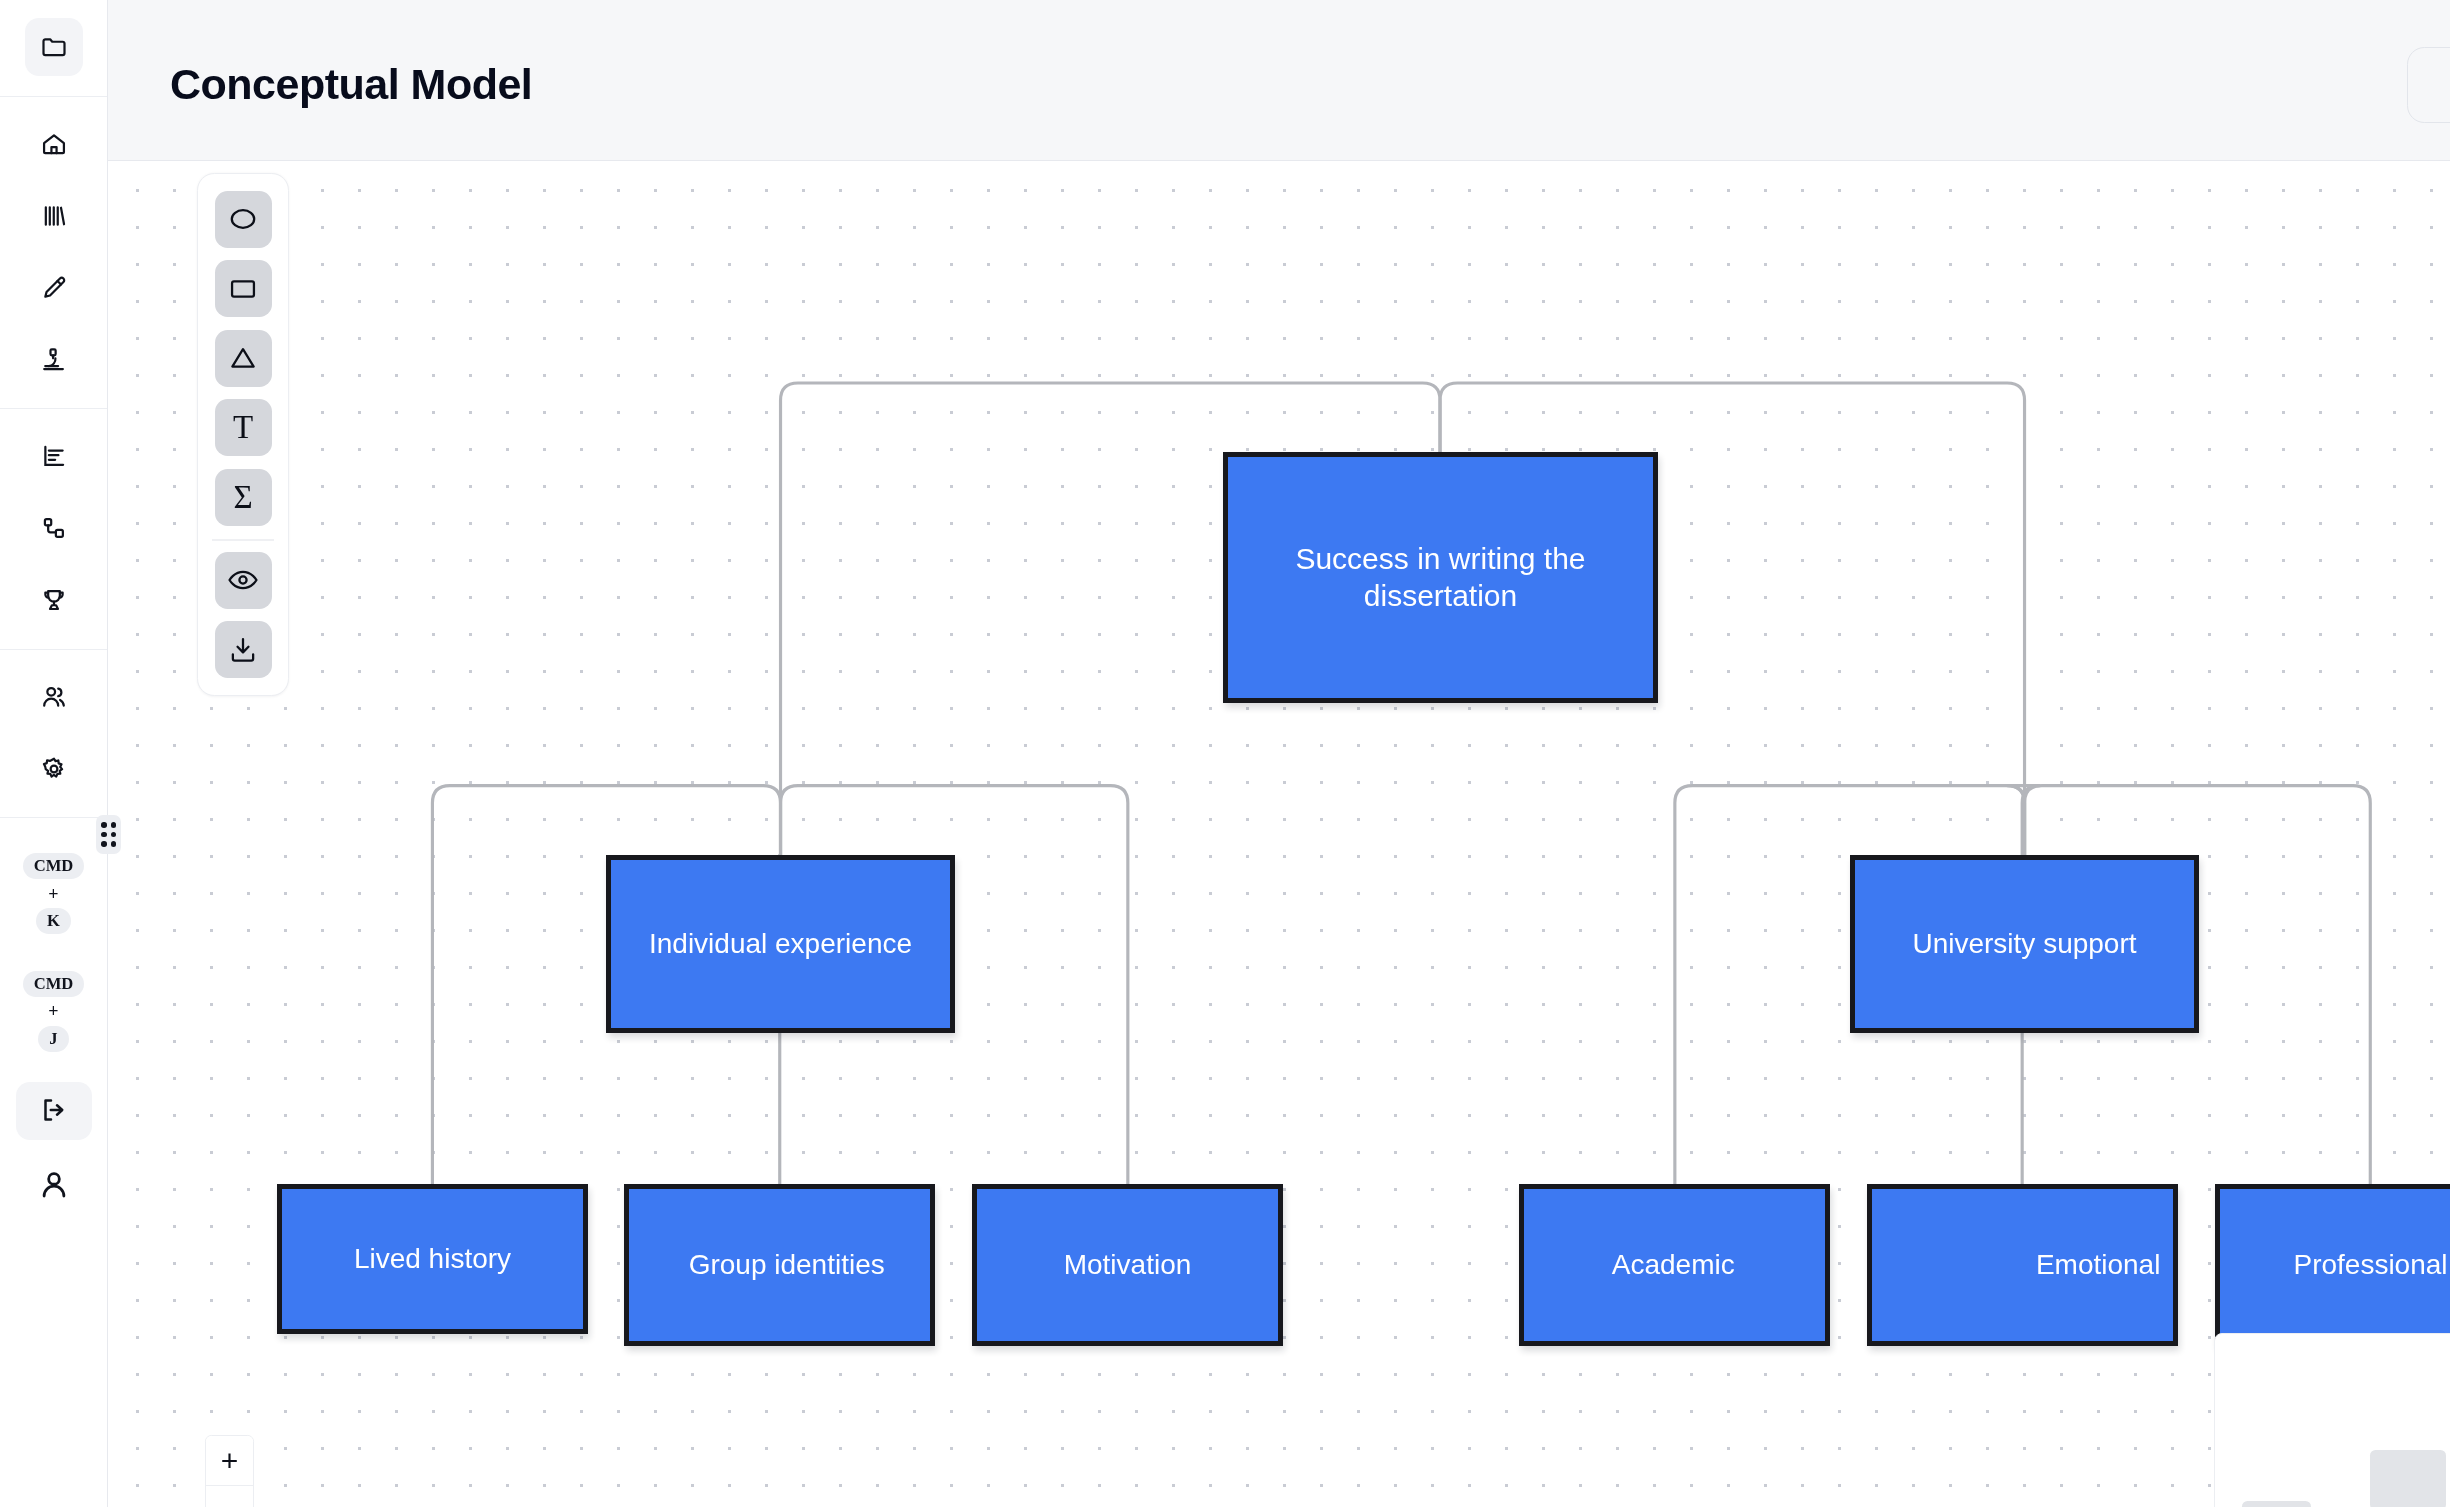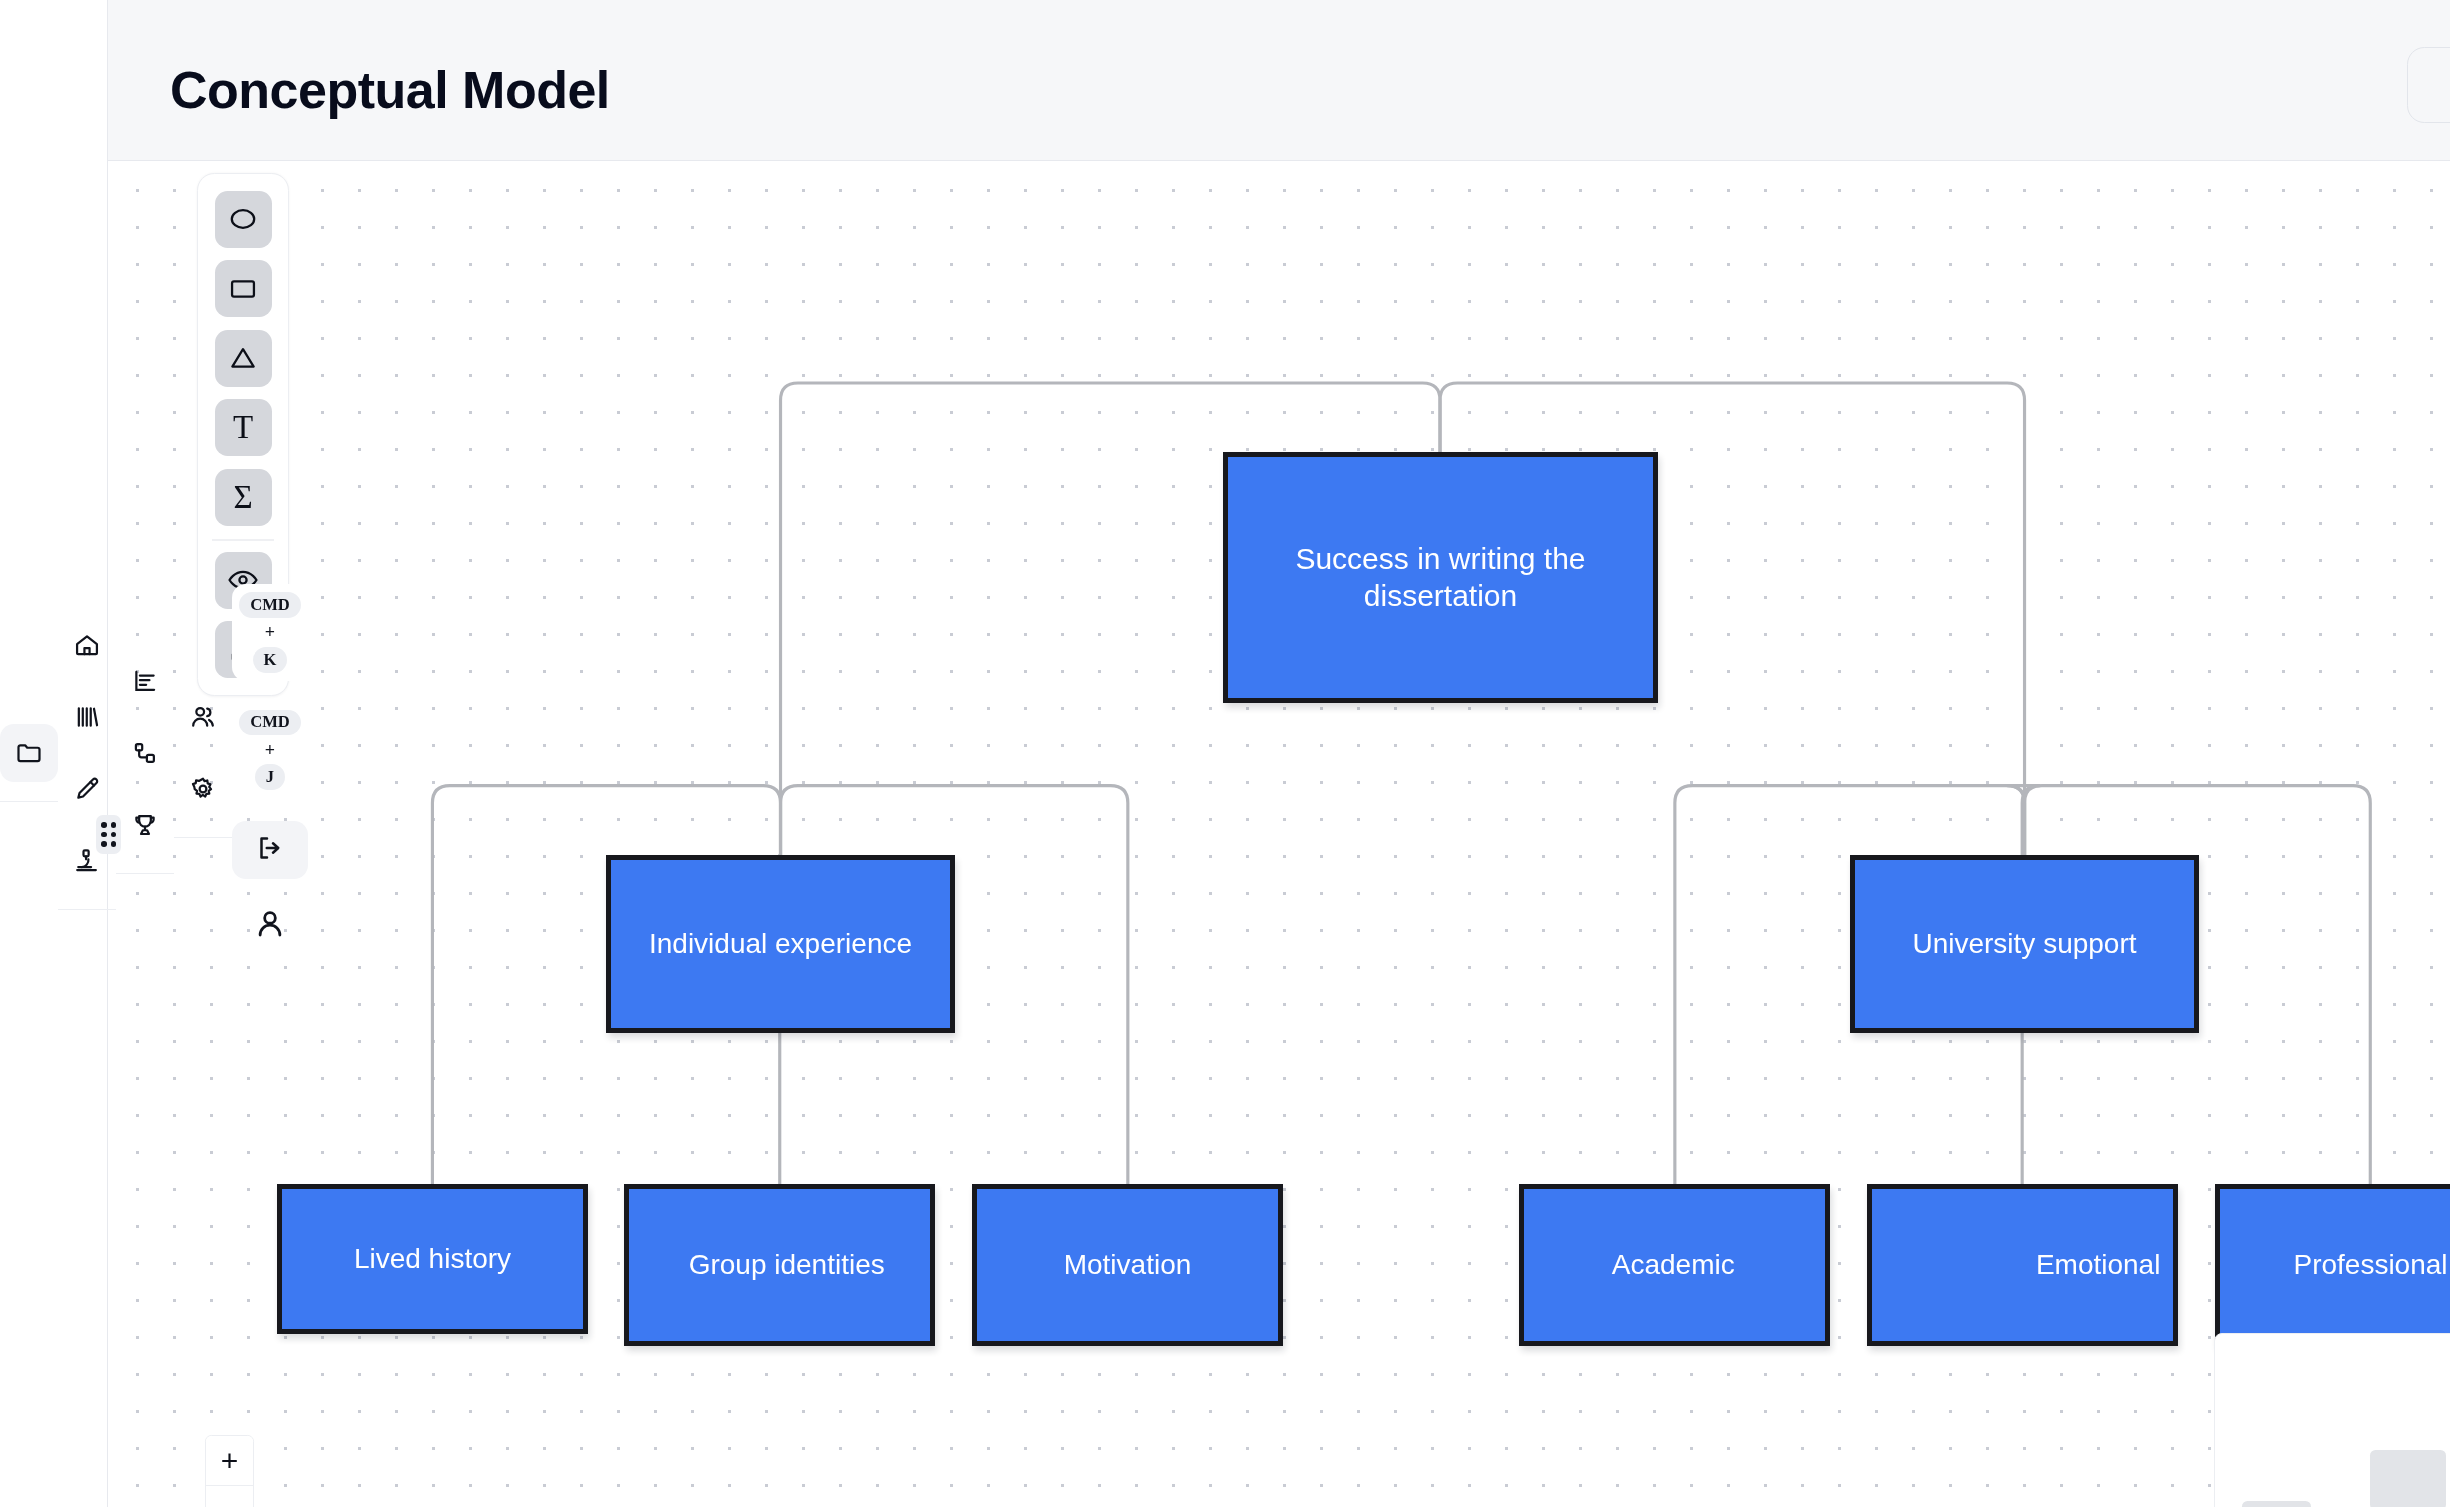--- a/index.html
+++ b/index.html
@@ -13,21 +13,21 @@
   }
 
   
   #app { position: relative; width: 2450px; height: 1508px; display: flex; }
 
   
   #rail {
     width: 108px; height: 1508px;
     background: #ffffff;
     border-right: 1.6px solid #e7e9ee;
-    display: flex; flex-direction: row; align-items: center;
+    display: flex; flex-direction: column; align-items: center;
     position: relative; z-index: 30;
     flex: 0 0 108px;
   }
   .rail-group {
     width: 100%;
     display: flex; flex-direction: column; align-items: center;
     padding: 11px 0 12.6px 0;
     border-bottom: 1.6px solid #eceef2;
   }
   .rail-group.no-border { border-bottom: none; }
@@ -98,21 +98,21 @@
   #header {
     height: 161px;
     background: #f6f7f9;
     border-bottom: 1.6px solid #e7e9ee;
     position: relative;
     flex: 0 0 161px;
   }
   #page-title {
     position: absolute;
     left: 62px; top: 60px;
-    font-size: 52px;
+    font-size: 43px;
     font-weight: 700;
     color: #080c1c;
     letter-spacing: -0.5px;
     white-space: nowrap;
   }
   #header-action {
     position: absolute;
     right: -33px; top: 47px;
     width: 76px; height: 76px;
     background: #f6f7f9;

